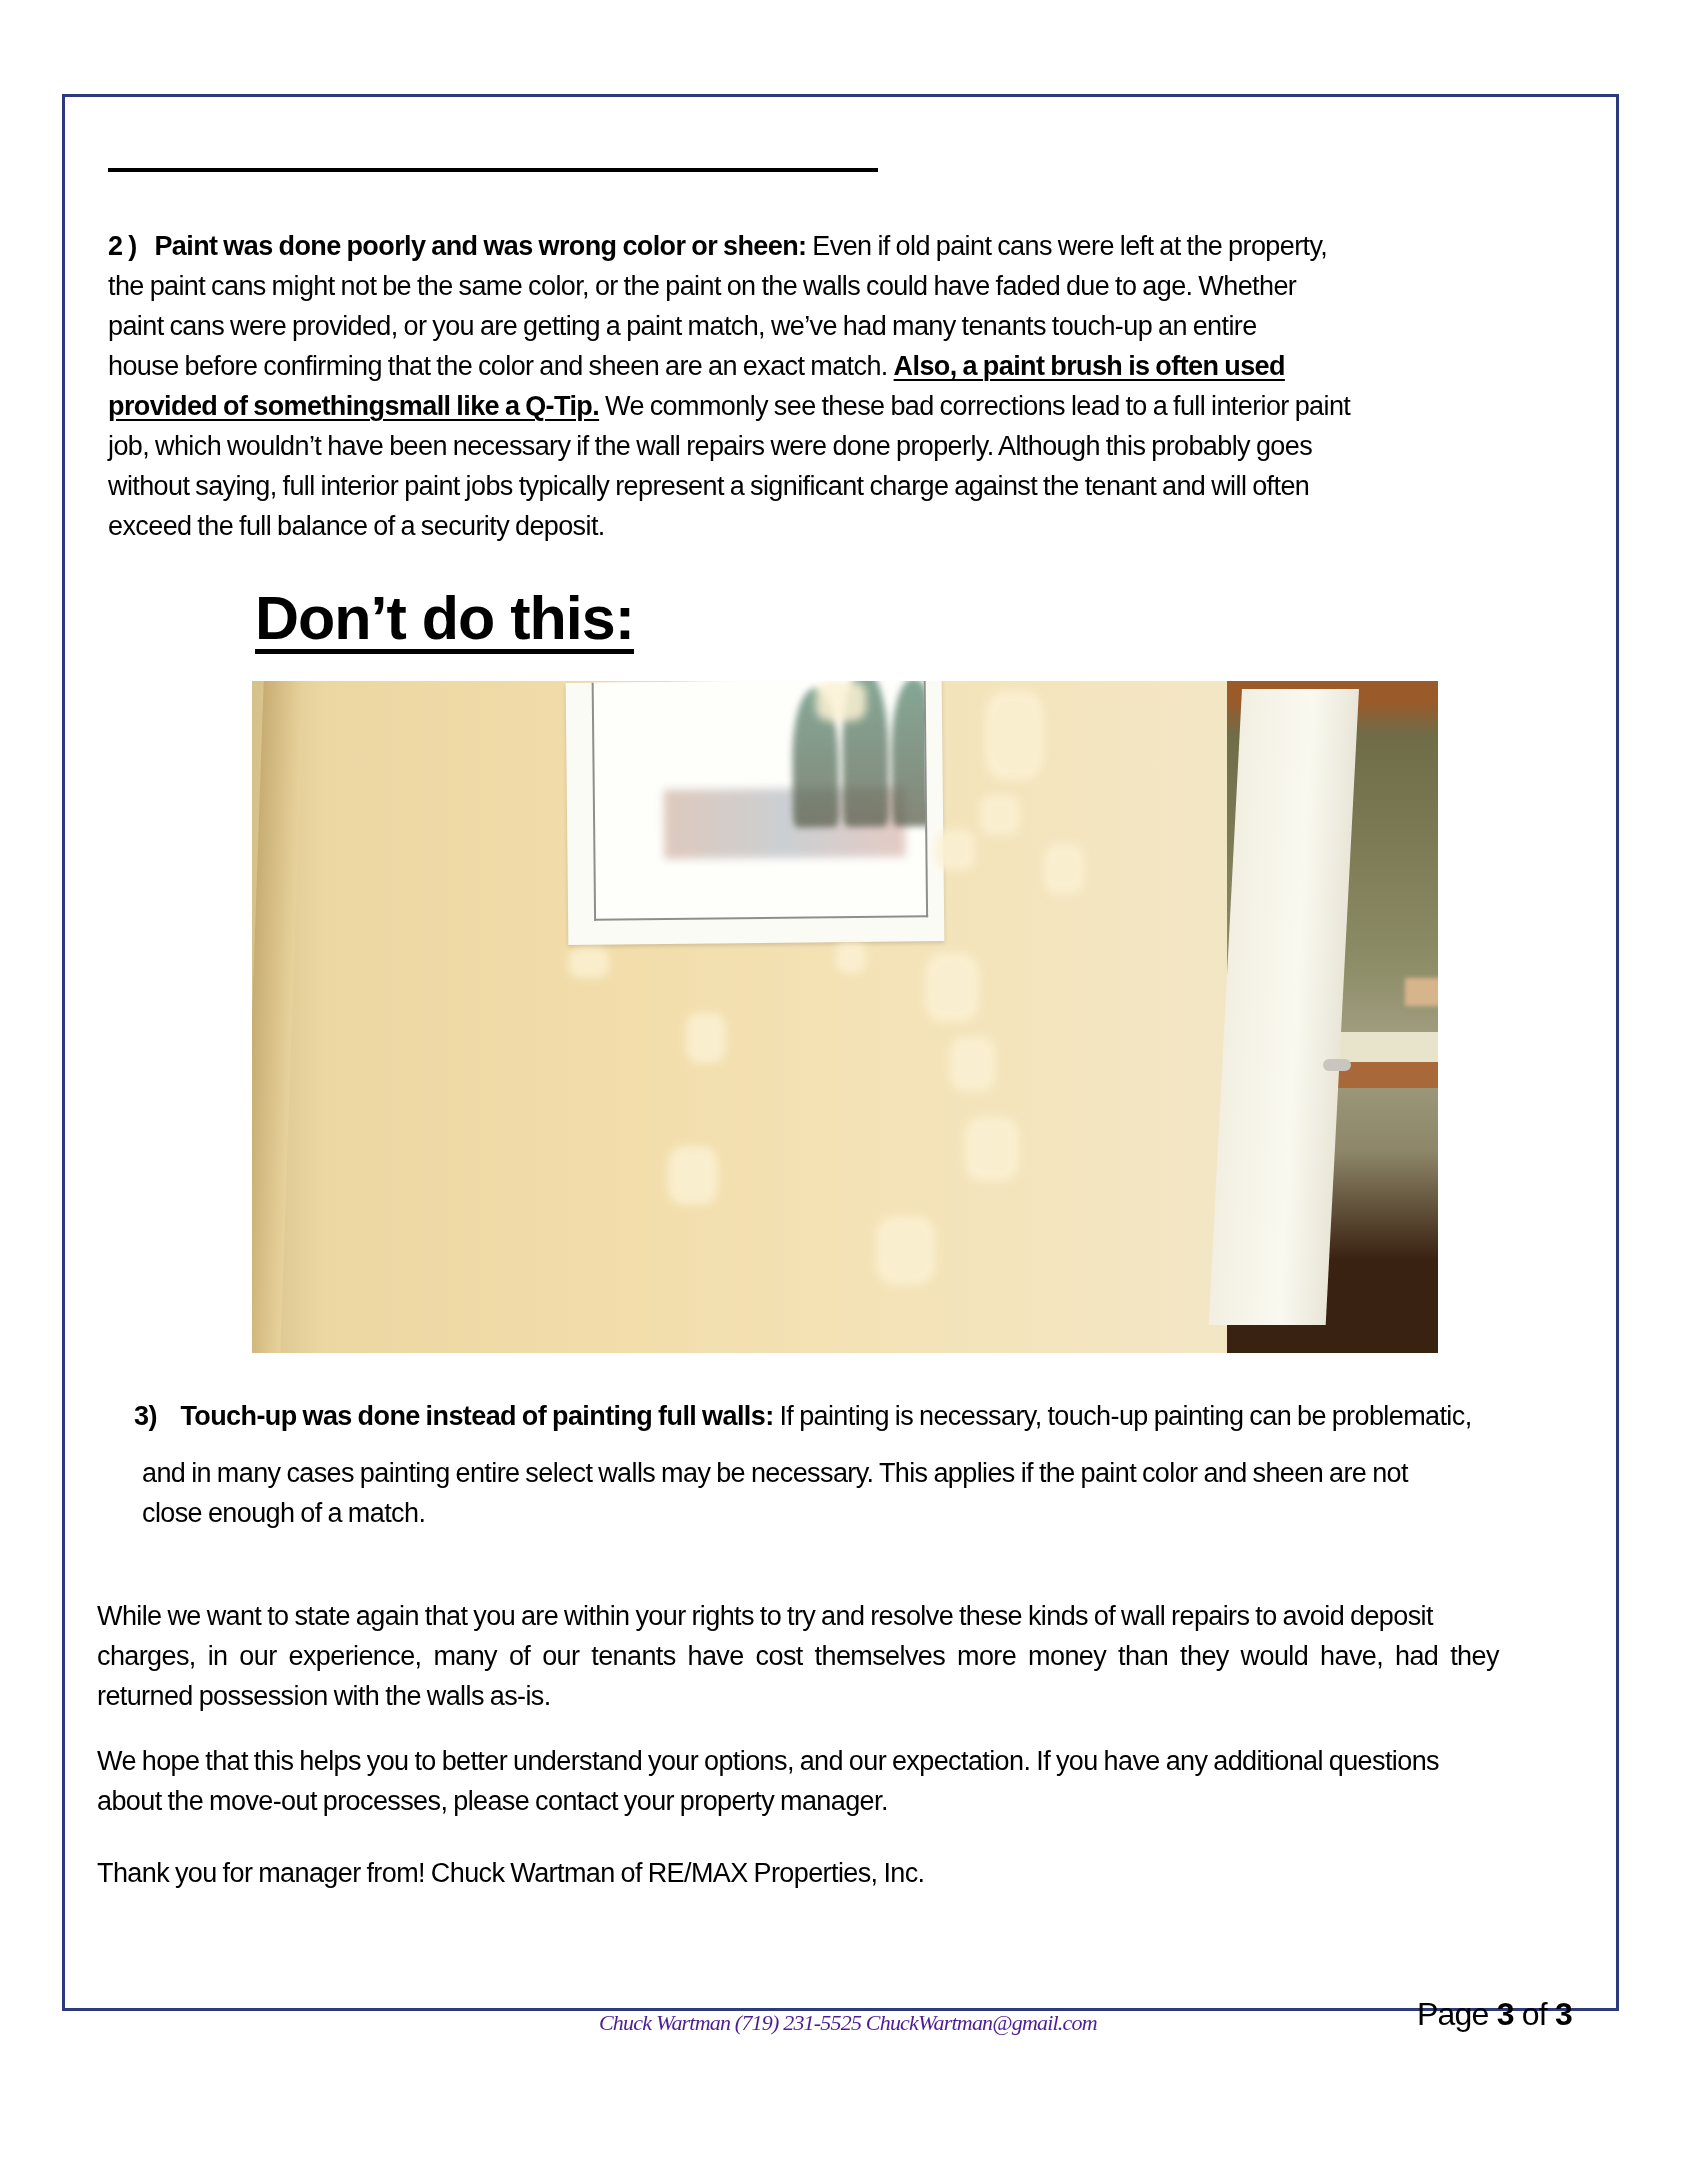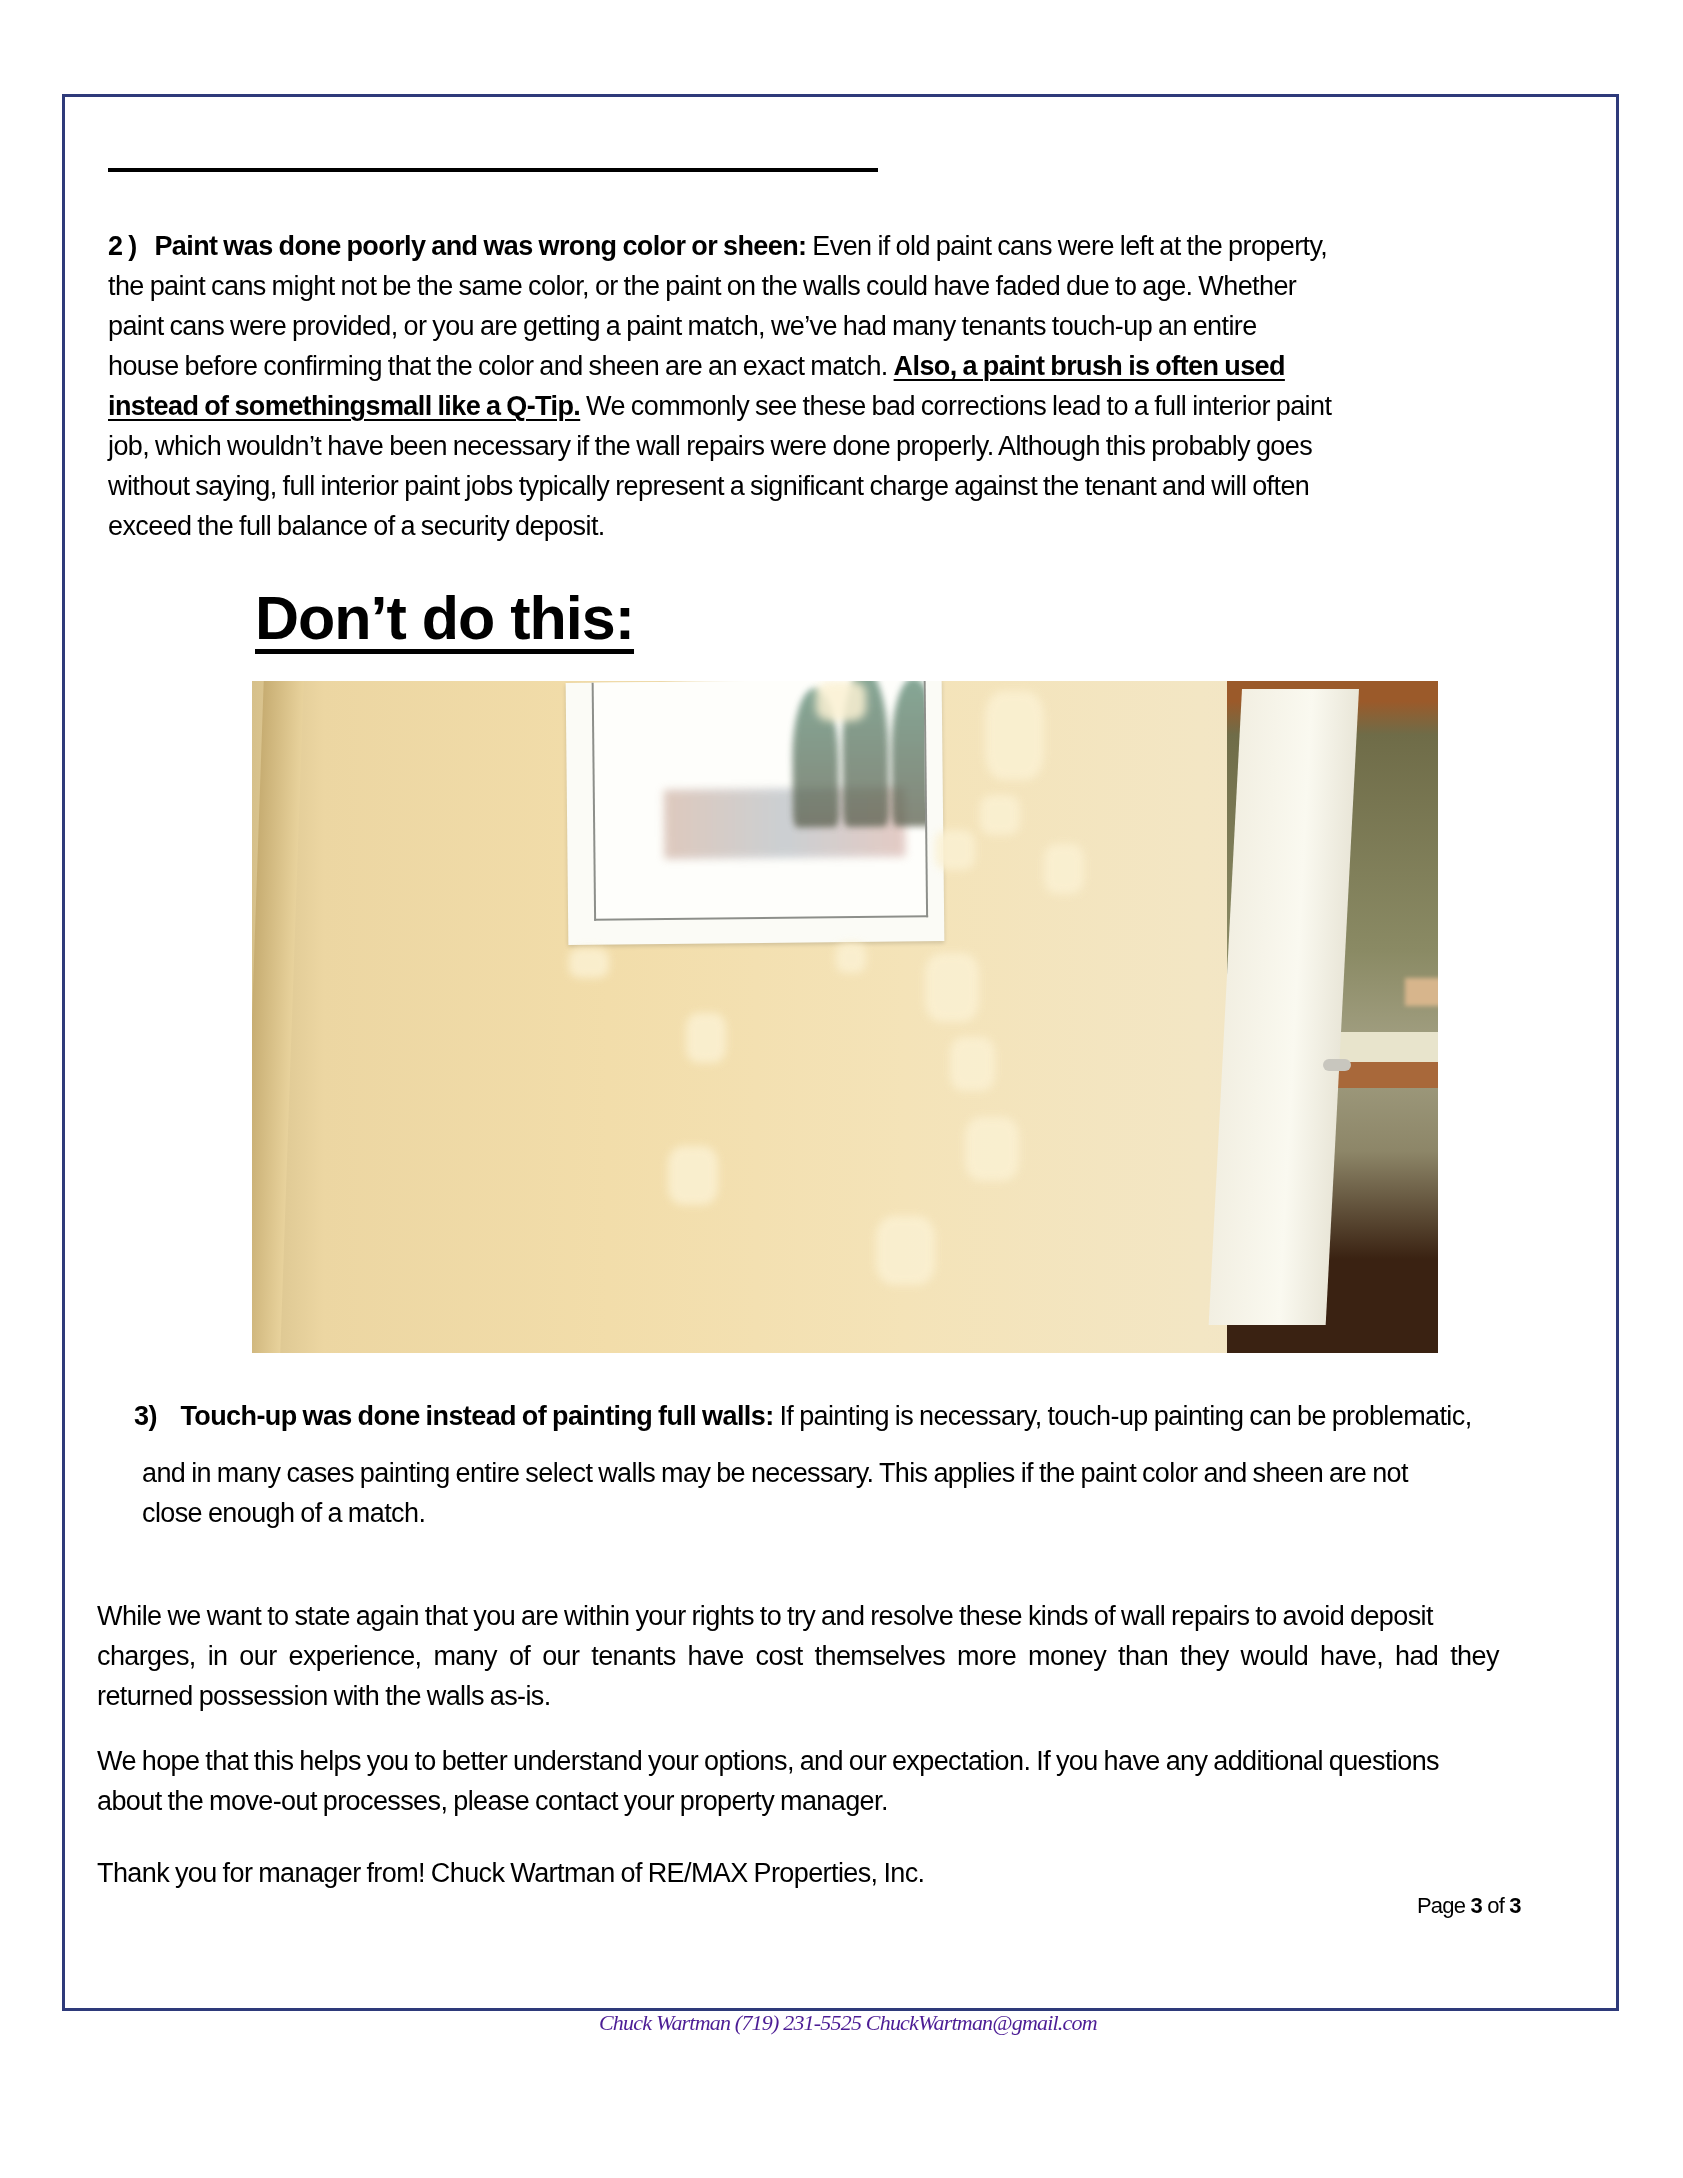--- a/index.html
+++ b/index.html
@@ -40,34 +40,34 @@
     .p3-first { left:134px; top:1396px; white-space:nowrap;text-align:right; }
     .p3-cont { left:142px; top:1453px; width:1445px; }
     .p3-cont .line { display:block; white-space:nowrap; }
     .closing { left:97px; width:1485px; text-align:justify; }
     .closing .line { display:block; white-space:nowrap; }
     .c1 { top:1596px; }
     .c2 { top:1741px; }
     .c3 { top:1853px; }
     .footer-contact { position:absolute; left:599px; top:2010px; font-family:"Liberation Serif", serif;
              font-style:italic; font-size:22px; color:#4c1d95; letter-spacing:-0.8px; white-space:nowrap; }
-    .footer-page { position:absolute; left:1417px; top:1893px; font-size:22px; letter-spacing:-0.8px; white-space:nowrap; }
+    .footer-page { position:absolute; left:1417px; top:1996px; font-size:32px; letter-spacing:-0.8px; white-space:nowrap; }
   </style>
 </head>
 <body>
 
 <div class="page-border"></div>
 <div class="rule"></div>
 
 <div class="txt p2">
   <span class="line"><b>2 )</b>&nbsp;&nbsp; <b>Paint was done poorly and was wrong color or sheen:</b><span> Even if old paint cans were left at the property,</span></span>
   <span class="line">the paint cans might not be the same color, or the paint on the walls could have faded due to age.  Whether</span>
   <span class="line">paint cans were provided, or you are getting a paint match, we’ve had many tenants touch-up an entire</span>
   <span class="line"><span>house before confirming that the color and sheen are an exact match. </span><b class="u">Also, a paint brush is often used</b></span>
-  <span class="line"><b class="u">instead of somethingsmall like a Q-Tip.</b><span> We commonly see these bad corrections lead to a full interior paint</span></span>
+  <span class="line"><b class="u">provided of somethingsmall like a Q-Tip.</b><span> We commonly see these bad corrections lead to a full interior paint</span></span>
   <span class="line">job, which wouldn’t have been necessary if the wall repairs were done properly.  Although this probably goes</span>
   <span class="line">without saying, full interior paint jobs typically represent a significant charge against the tenant and will often</span>
   <span class="line">exceed the full balance of a security deposit.</span>
 </div>
 
 <div class="heading">Don’t do this:</div>
 
 <div class="photo" title="Beige wall with mismatched white touch-up paint patches, framed watercolor print, and an open white door revealing a bathroom vanity">
   <div class="shade-left"></div>
   <div class="frame">

